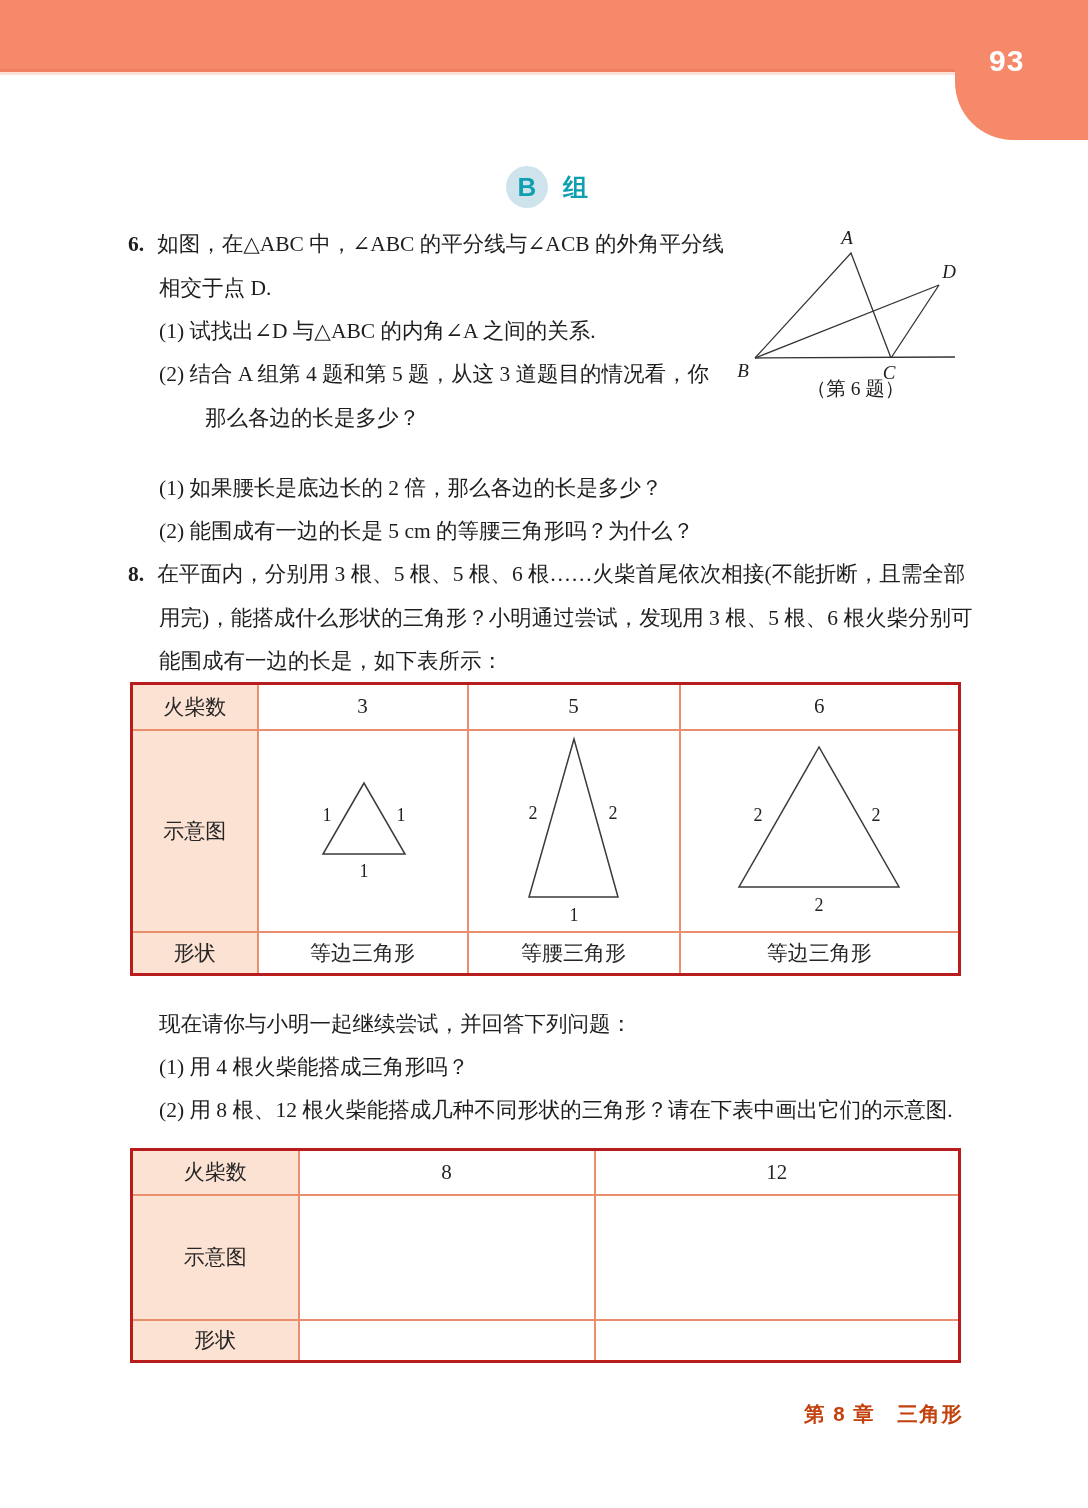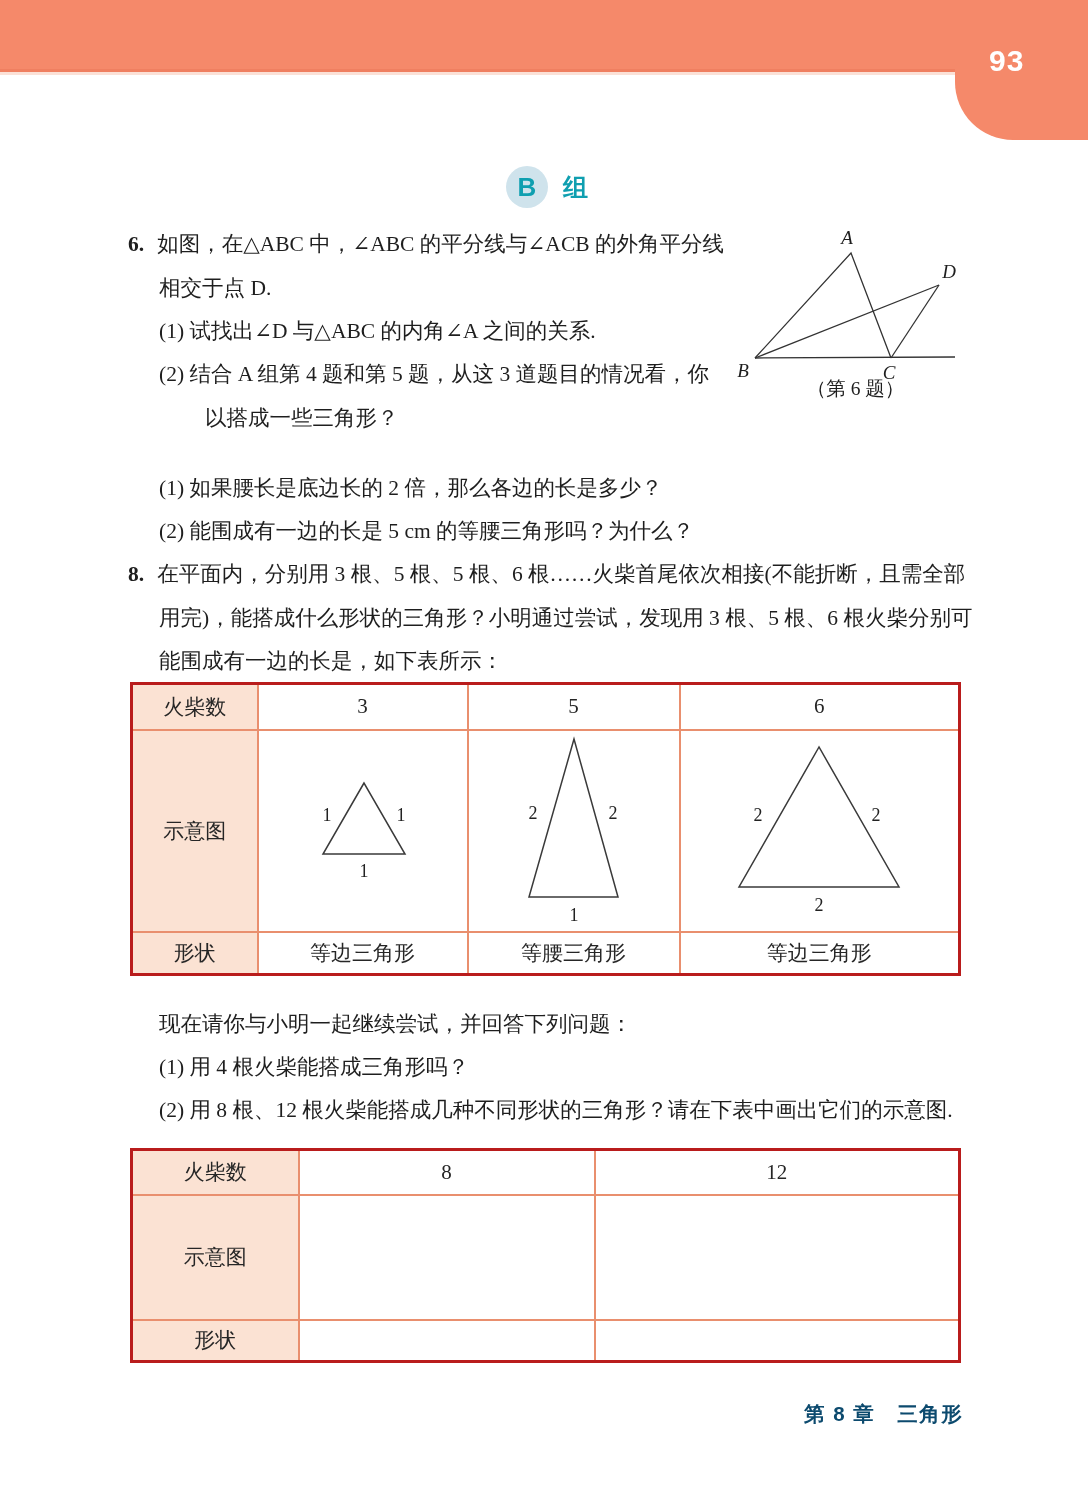--- a/index.html
+++ b/index.html
@@ -48,21 +48,21 @@
   .ptable td { border:2px solid #e98f6e; padding:0; text-align:center; vertical-align:middle;
                font-size:21px; color:#262626; }
   .lbl { background:#fbe2d3; }
   .tri-svg { display:block; margin:0 auto; }
   .tri-svg polygon { fill:none; stroke:#3a3a3a; stroke-width:1.5; }
   .tri-svg text { font-size:18px; fill:#222222; text-anchor:middle;
                   font-family:"Liberation Serif","DejaVu Serif",serif; }
   
   .chapter-footer {
     position:absolute; left:804px; top:1400px; white-space:nowrap;
-    color:#0c4a6e; font-weight:bold; font-size:20.5px; letter-spacing:1.5px;
+    color:#c2410c; font-weight:bold; font-size:20.5px; letter-spacing:1.5px;
     font-family:"Liberation Sans","DejaVu Sans",sans-serif;
   }
 </style>
 </head>
 <body>
 
 <div class="page">
 
   <div class="banner"></div>
   <div class="page-tab">
@@ -73,21 +73,21 @@
     <span class="badge">B</span>
     <span class="gh-label">组</span>
   </div>
 
   <div class="tline" style="left:128px; top:230px;">
     <span class="pnum">6.</span><span>如图，在△ABC 中，∠ABC 的平分线与∠ACB 的外角平分线</span>
   </div>
   <div class="tline" style="left:159px; top:274px;">相交于点 D.</div>
   <div class="tline" style="left:159px; top:317px;">(1) 试找出∠D 与△ABC 的内角∠A 之间的关系.</div>
   <div class="tline" style="left:159px; top:360px;">(2) 结合 A 组第 4 题和第 5 题，从这 3 道题目的情况看，你</div>
-  <div class="tline" style="left:205px; top:404px;">以搭成一些三角形？</div>
+  <div class="tline" style="left:205px; top:404px;">那么各边的长是多少？</div>
 
   <svg class="fig6" width="245" height="168" viewBox="0 0 245 168">
     <g stroke="#333333" stroke-width="1.3" fill="none">
       <path d="M22,131 L118,26 L158,131"></path>
       <path d="M22,131 L222,130"></path>
       <path d="M22,131 L206,58"></path>
       <path d="M158,131 L206,58"></path>
     </g>
     <text x="114" y="17" text-anchor="middle">A</text>
     <text x="10" y="150" text-anchor="middle">B</text>

